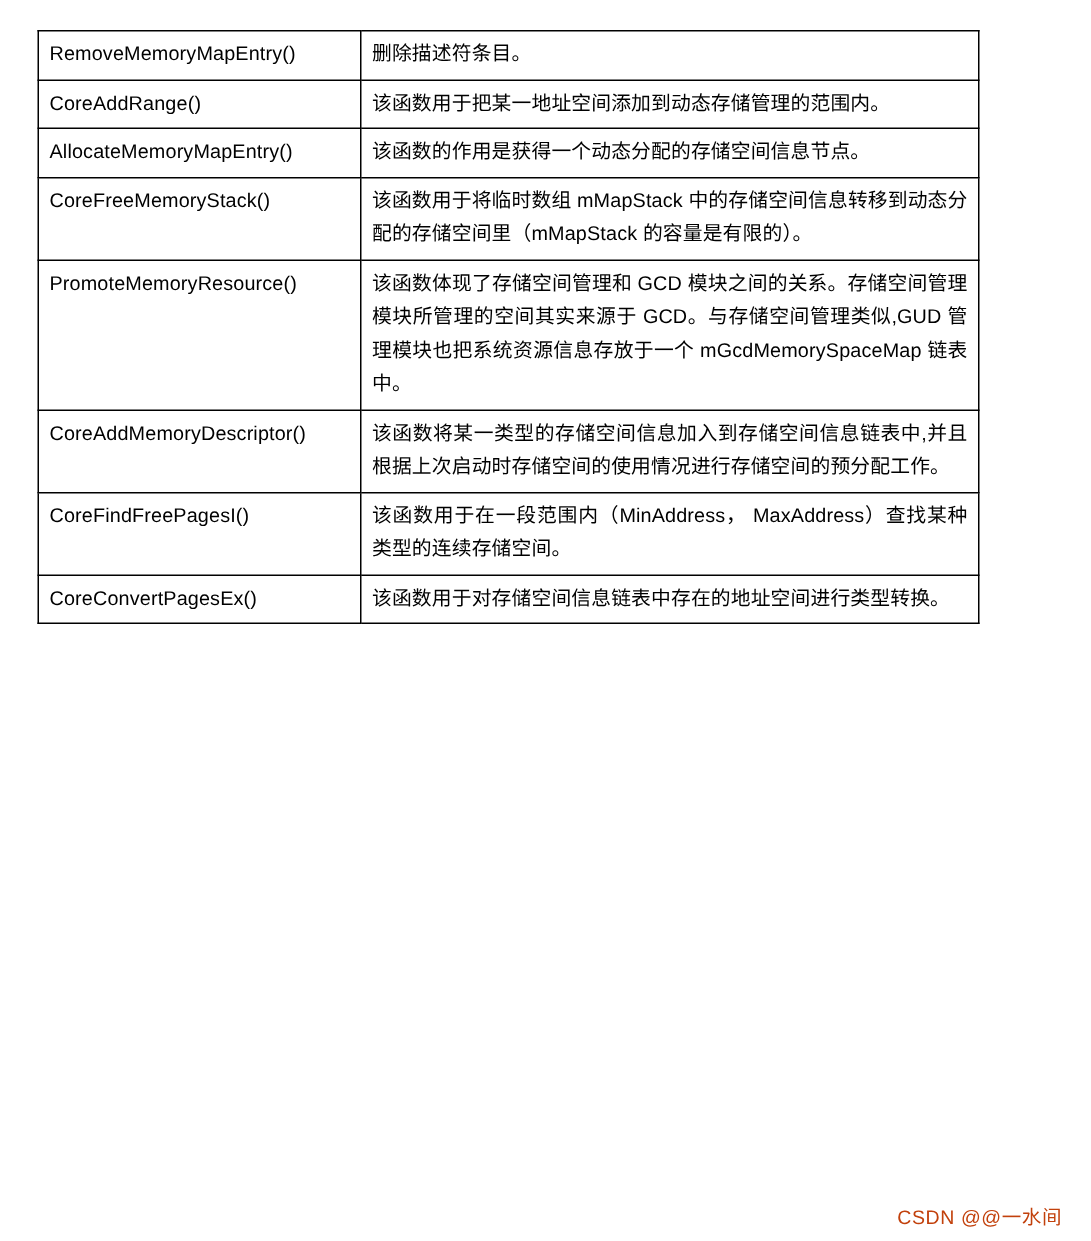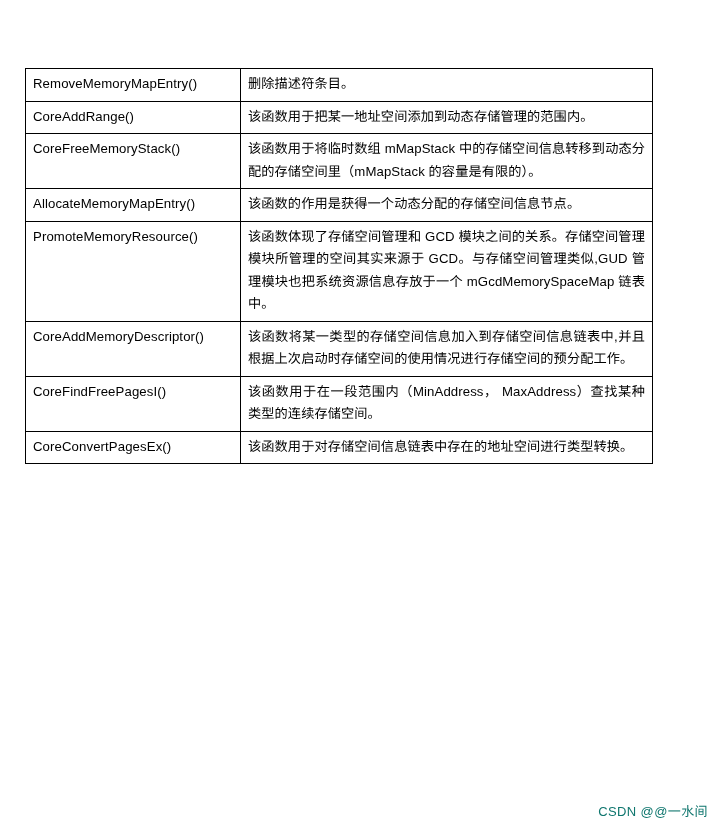--- a/index.html
+++ b/index.html
@@ -15,21 +15,20 @@
     font-family: "Liberation Sans", "DejaVu Sans", sans-serif;
     color: #000000;
     overflow: hidden;
   }
 
   #table-wrap {
     position: absolute;
     left: 25px;
     top: 20px;
     width: 627px;
-    margin-top: 48px;
   }
 
   table.fn-table {
     width: 627px;
     border-collapse: collapse;
     table-layout: fixed;
     background: #ffffff;
   }
 
   table.fn-table td {
@@ -54,21 +53,21 @@
     text-align: justify;
     text-justify: inter-ideograph;
     word-break: break-all;
   }
 
   .watermark {
     position: absolute;
     right: 19px;
     bottom: 7px;
     font-size: 13px;
-    color: #0f766e;
+    color: #c2410c;
     letter-spacing: 0.4px;
     user-select: none;
     white-space: nowrap;
   }
 </style>
 </head>
 <body>
 
 <div id="table-wrap">
   <table class="fn-table">
@@ -82,27 +81,27 @@
         <td class="fn-name">RemoveMemoryMapEntry()</td>
         <td class="fn-desc">删除描述符条目。</td>
       </tr>
 
       <tr>
         <td class="fn-name">CoreAddRange()</td>
         <td class="fn-desc">该函数用于把某一地址空间添加到动态存储管理的范围内。</td>
       </tr>
 
       <tr>
-        <td class="fn-name">CoreFreeMemoryStack()</td>
-        <td class="fn-desc">该函数用于将临时数组 mMapStack 中的存储空间信息转移到动态分配的存储空间里（mMapStack 的容量是有限的）。</td>
+        <td class="fn-name">AllocateMemoryMapEntry()</td>
+        <td class="fn-desc">该函数的作用是获得一个动态分配的存储空间信息节点。</td>
       </tr>
 
       <tr>
-        <td class="fn-name">AllocateMemoryMapEntry()</td>
-        <td class="fn-desc">该函数的作用是获得一个动态分配的存储空间信息节点。</td>
+        <td class="fn-name">CoreFreeMemoryStack()</td>
+        <td class="fn-desc">该函数用于将临时数组 mMapStack 中的存储空间信息转移到动态分配的存储空间里（mMapStack 的容量是有限的）。</td>
       </tr>
 
       <tr>
         <td class="fn-name">PromoteMemoryResource()</td>
         <td class="fn-desc">该函数体现了存储空间管理和 GCD 模块之间的关系。存储空间管理模块所管理的空间其实来源于 GCD。与存储空间管理类似,GUD 管理模块也把系统资源信息存放于一个 mGcdMemorySpaceMap 链表中。</td>
       </tr>
 
       <tr>
         <td class="fn-name">CoreAddMemoryDescriptor()</td>
         <td class="fn-desc">该函数将某一类型的存储空间信息加入到存储空间信息链表中,并且根据上次启动时存储空间的使用情况进行存储空间的预分配工作。</td>

